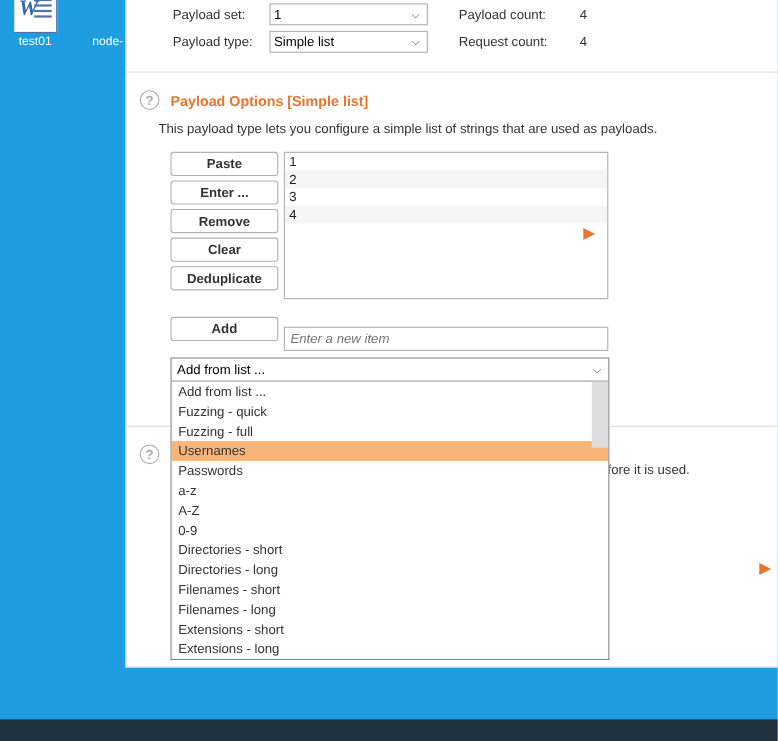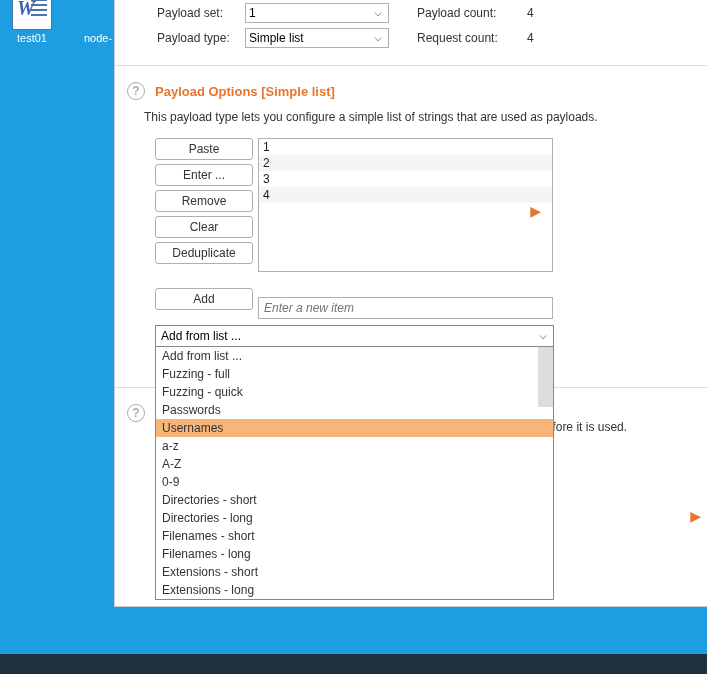--- a/index.html
+++ b/index.html
@@ -110,20 +110,21 @@
   .btn {
     width: 98px;
     height: 22px;
     border: 1px solid #b0b0b0;
     background: #fff;
     border-radius: 3px;
     font-size: 12px;
     color: #333;
     margin-bottom: 4px;
     cursor: pointer;
+    font-weight: bold;
   }
   .list-box {
     border: 1px solid #b0b0b0;
     width: 295px;
     height: 134px;
     overflow: hidden;
   }
   .list-box .item {
     padding: 1px 4px;
     font-size: 12px;
@@ -287,24 +288,24 @@
     </div>
 
     <div class="dropdown-wrap">
       <div class="dropdown-sel">
         <span>Add from list ...</span>
         <span class="chev">⌵</span>
       </div>
       <div class="dropdown-menu" id="dd-menu">
         <div class="scrollbar"></div>
       <div class="opt">Add from list ...</div>
+          <div class="opt">Fuzzing - quick</div>
           <div class="opt">Fuzzing - full</div>
-          <div class="opt">Fuzzing - quick</div>
+          <div class="opt hl">Usernames</div>
           <div class="opt">Passwords</div>
-          <div class="opt hl">Usernames</div>
           <div class="opt">a-z</div>
           <div class="opt">A-Z</div>
           <div class="opt">0-9</div>
           <div class="opt">Directories - short</div>
           <div class="opt">Directories - long</div>
           <div class="opt">Filenames - short</div>
           <div class="opt">Filenames - long</div>
           <div class="opt">Extensions - short</div>
           <div class="opt">Extensions - long</div>
         </div>

